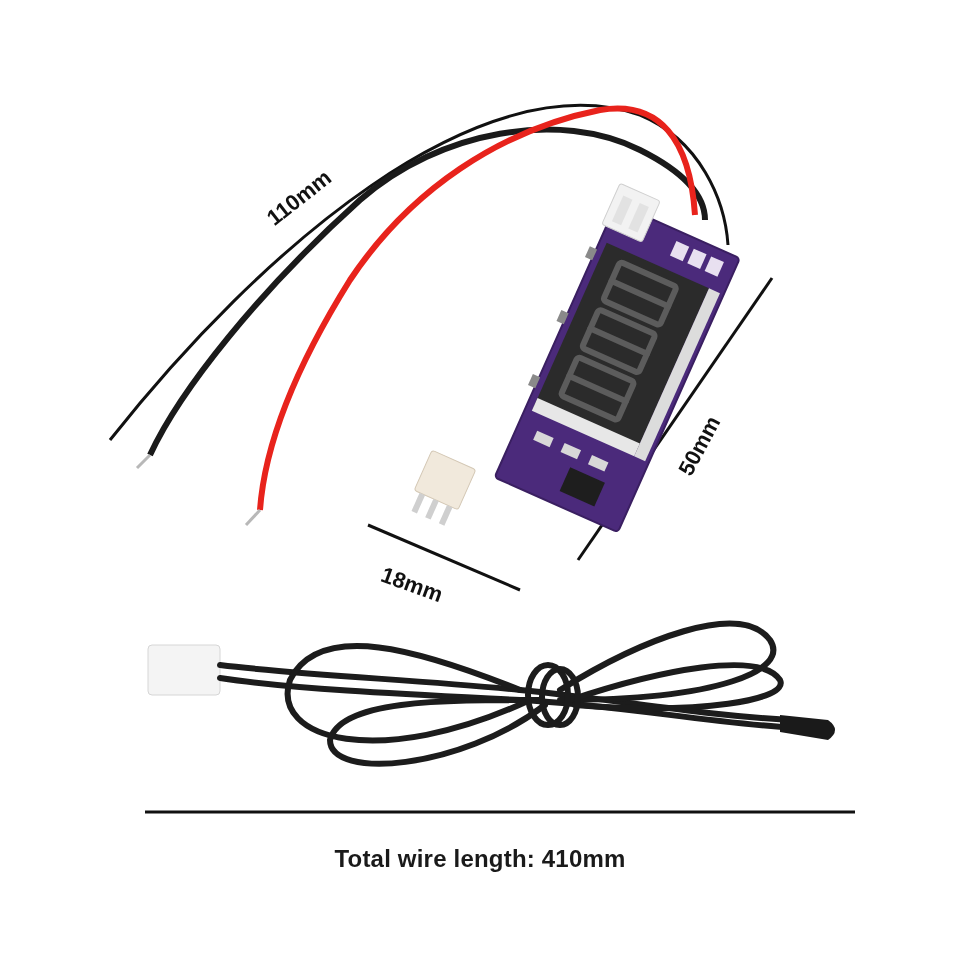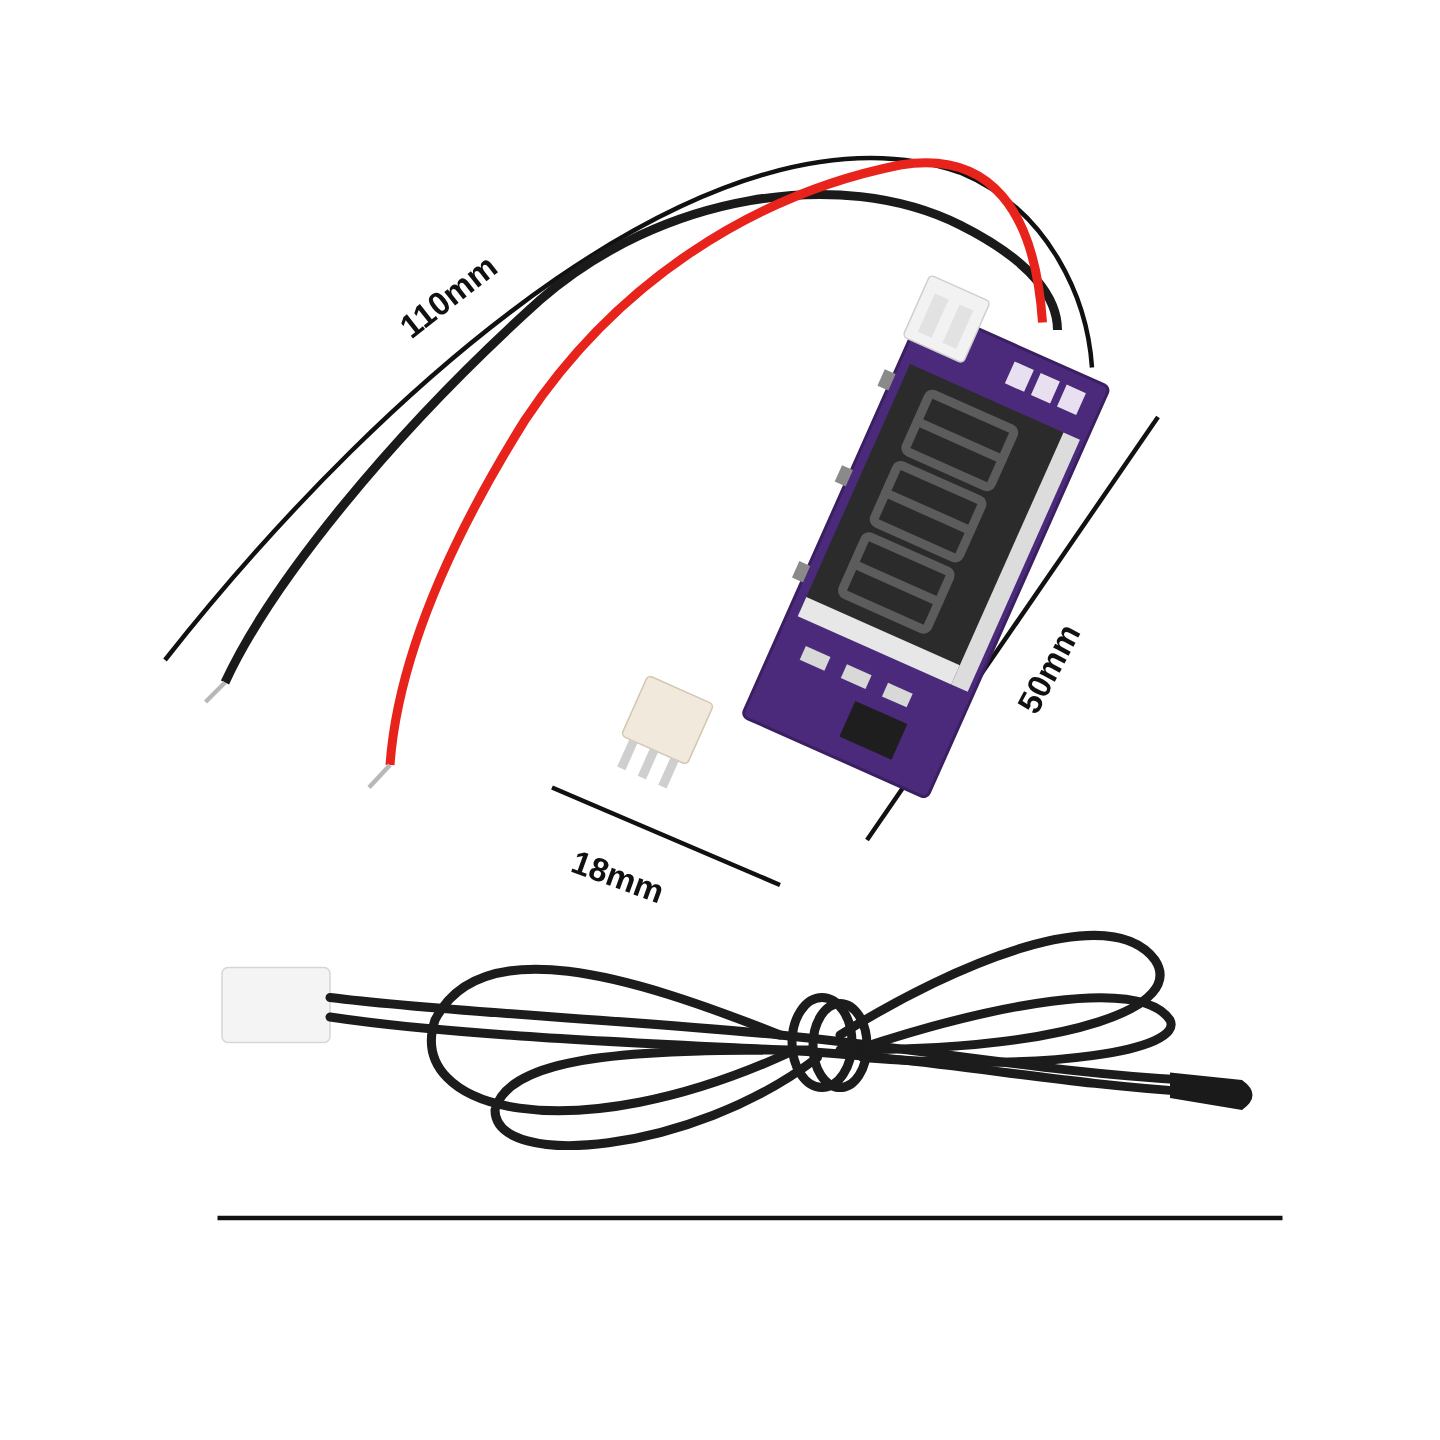--- a/index.html
+++ b/index.html
@@ -88,13 +88,14 @@
         <ellipse cx="560" cy="697" rx="18" ry="28"></ellipse>
       </g>
       <path d="M780 715 L 828 720 Q 842 730 828 740 L 780 732 Z" fill="#1a1a1a"></path>
     </g>
   </svg>
 
   <div class="dim-label" style="left:262px; top:185px; transform: rotate(-38deg);">110mm</div>
   <div class="dim-label" style="left:668px; top:433px; transform: rotate(-62deg);">50mm</div>
   <div class="dim-label" style="left:380px; top:572px; transform: rotate(20deg);">18mm</div>
 
+  <div class="total-label">Total wire length: 410mm</div>
 </div>
 
 </body></html>

